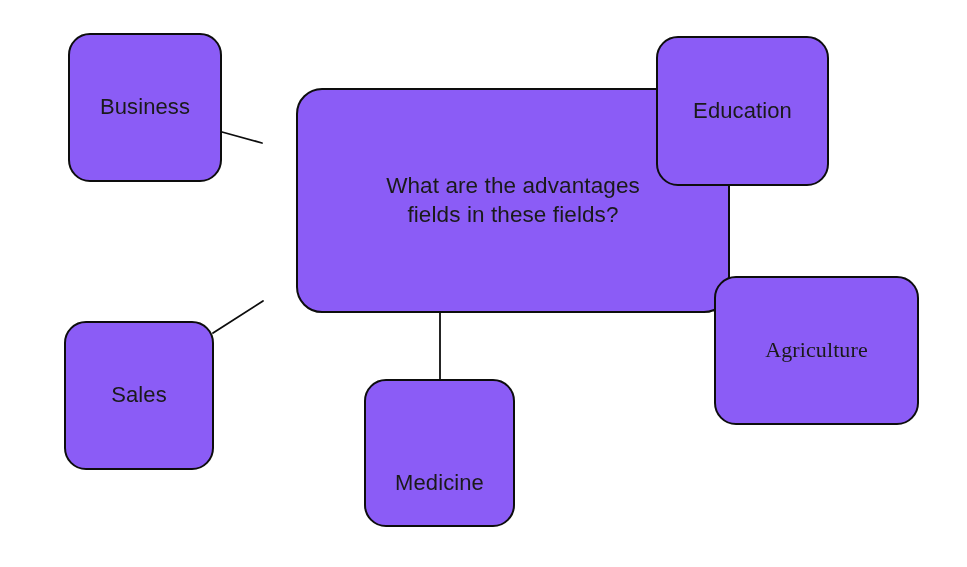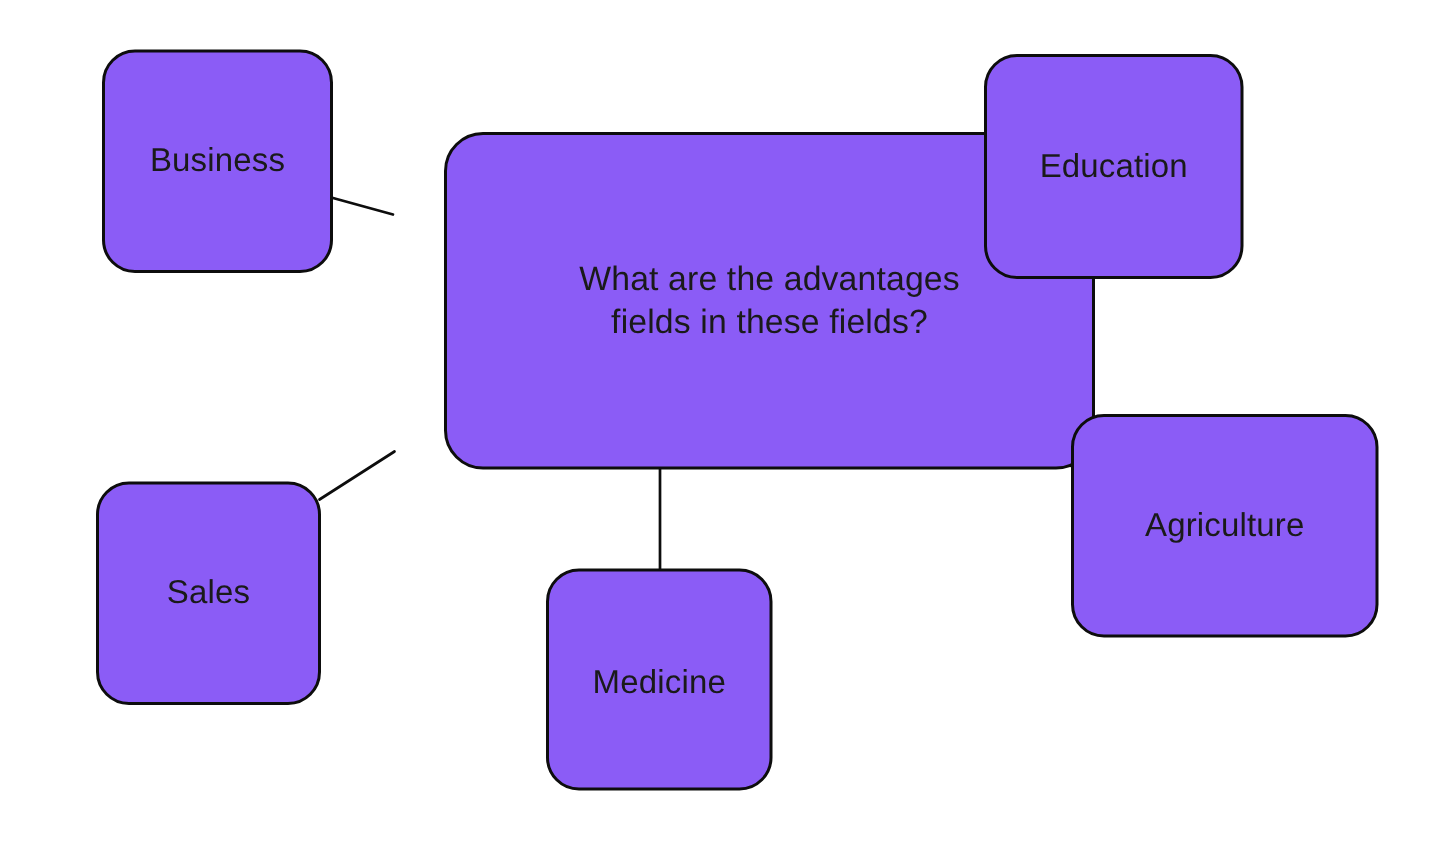--- a/index.html
+++ b/index.html
@@ -76,40 +76,41 @@
     height: 150px;
     align-items: center;
   }
   #node-education .node-label { font-size: 22px; }
   #node-agriculture {
     left: 714px;
     top: 276px;
     width: 205px;
     height: 149px;
     align-items: center;
+    font-family: Liberation Serif, serif;
   }
   #node-agriculture .node-label { font-size: 22px; }
   #node-sales {
     left: 64px;
     top: 321px;
     width: 150px;
     height: 149px;
     align-items: center;
   }
   #node-sales .node-label { font-size: 22px; }
   #node-medicine {
     left: 364px;
     top: 379px;
     width: 151px;
     height: 148px;
     align-items: flex-start;
   }
   #node-medicine .node-label {
     font-size: 22px;
-    padding-top: 60px;
+    padding-top: 88px;
   }
 </style>
 </head>
 <body>
 
 <div id="canvas">
 
   <svg id="connector-layer" viewBox="0 0 967 567" width="967" height="567" xmlns="http://www.w3.org/2000/svg">
     <line x1="222" y1="132" x2="262" y2="143" stroke="#0d0d0d" stroke-width="1.8" stroke-linecap="round"></line>
     <line x1="621" y1="156" x2="680" y2="140" stroke="#0d0d0d" stroke-width="1.8" stroke-linecap="round"></line>

